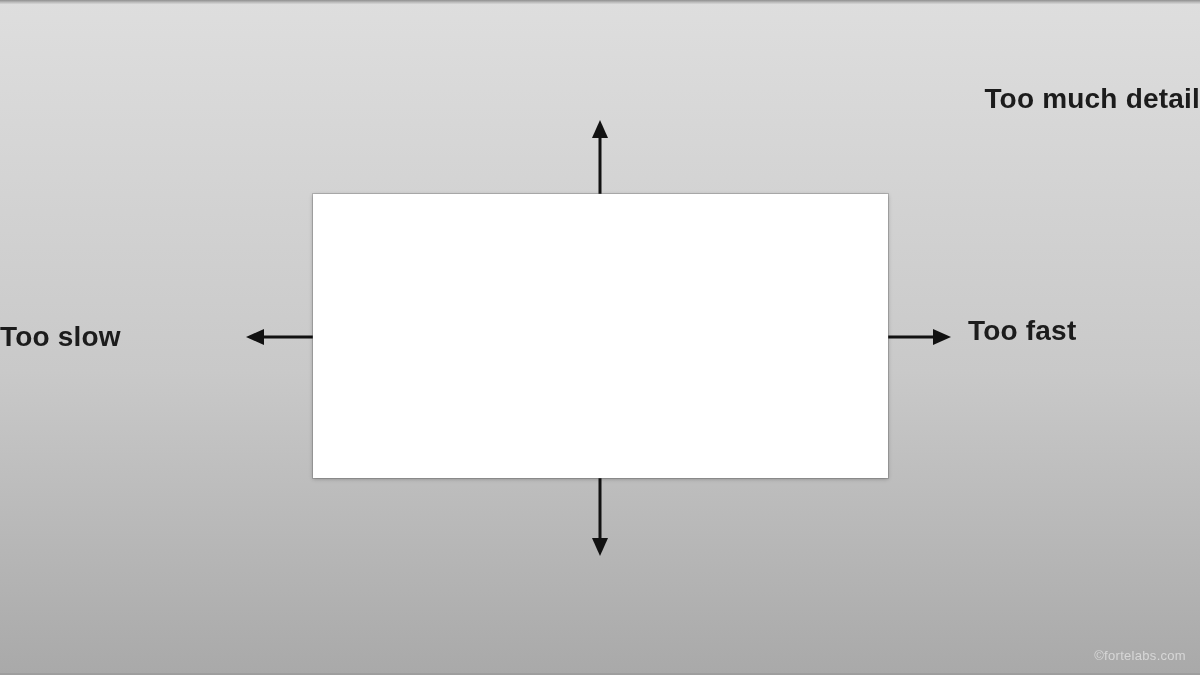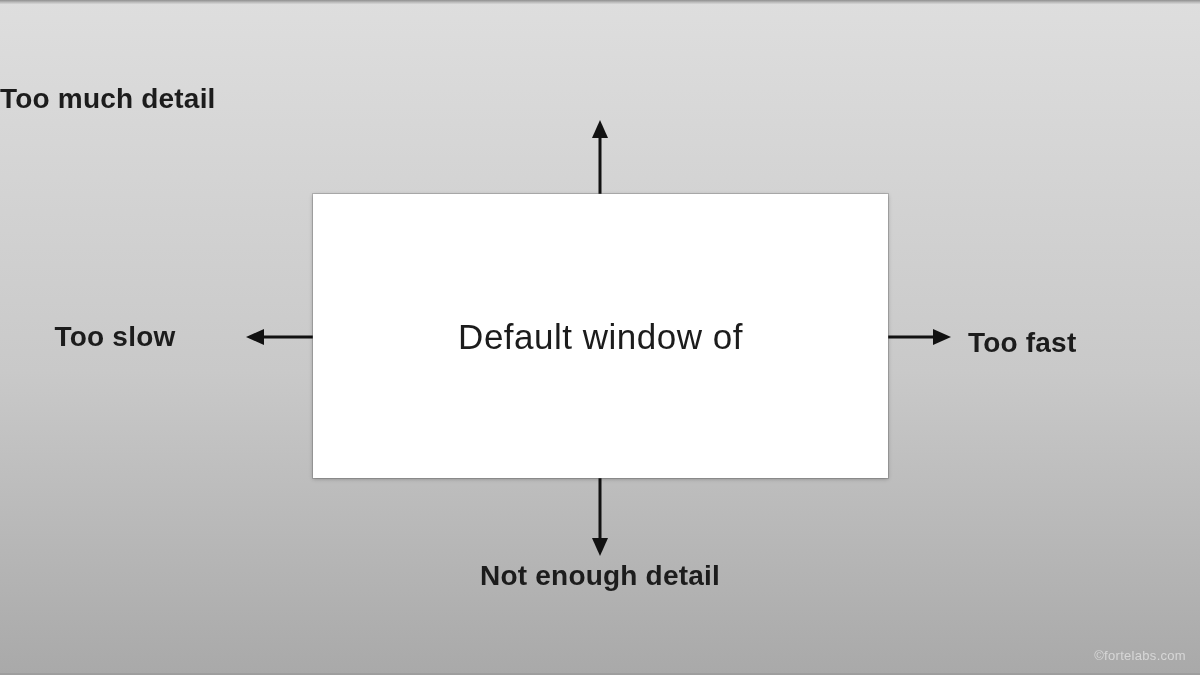--- a/index.html
+++ b/index.html
@@ -67,36 +67,36 @@
     font-weight: 700;
     font-size: 28px;
     line-height: 30px;
     color: var(--text-color);
     white-space: nowrap;
     letter-spacing: 0.2px;
   }
   .label-top {
     left: 0; right: 0;
     top: 84px;
-    text-align: left;
+    text-align: right;
   }
   .label-bottom {
     left: 0; right: 0;
     top: 561px;
     text-align: center;
   }
   .label-left {
     left: 0;
     width: 230px;
     top: 322px;
-    text-align: center;
+    text-align: left;
   }
   .label-right {
     left: 968px;
-    top: 328px;
+    top: 316px;
     text-align: center;
   }
   .watermark {
     position: absolute;
     right: 14px;
     bottom: 12px;
     font-size: 13px;
     color: #dcdcdc;
     opacity: 0.9;
     letter-spacing: 0.3px;
@@ -127,23 +127,22 @@
     <g>
       <line x1="888" y1="337" x2="936" y2="337"></line>
       <polygon points="951,337 933,329 933,345"></polygon>
     </g>
   </svg>
 
   <div class="label label-top">Too much detail</div>
 
   <div class="center-box">
     <div class="center-text">
-      <span>Default window of</span><br>
+      <br>
     </div>
   </div>
 
-  <div class="label label-bottom">Not enough detail</div>
   <div class="label label-left">Too slow</div>
   <div class="label label-right">Too fast</div>
 
   <div class="watermark">©fortelabs.com</div>
 
 </div>
 
 </body></html>

